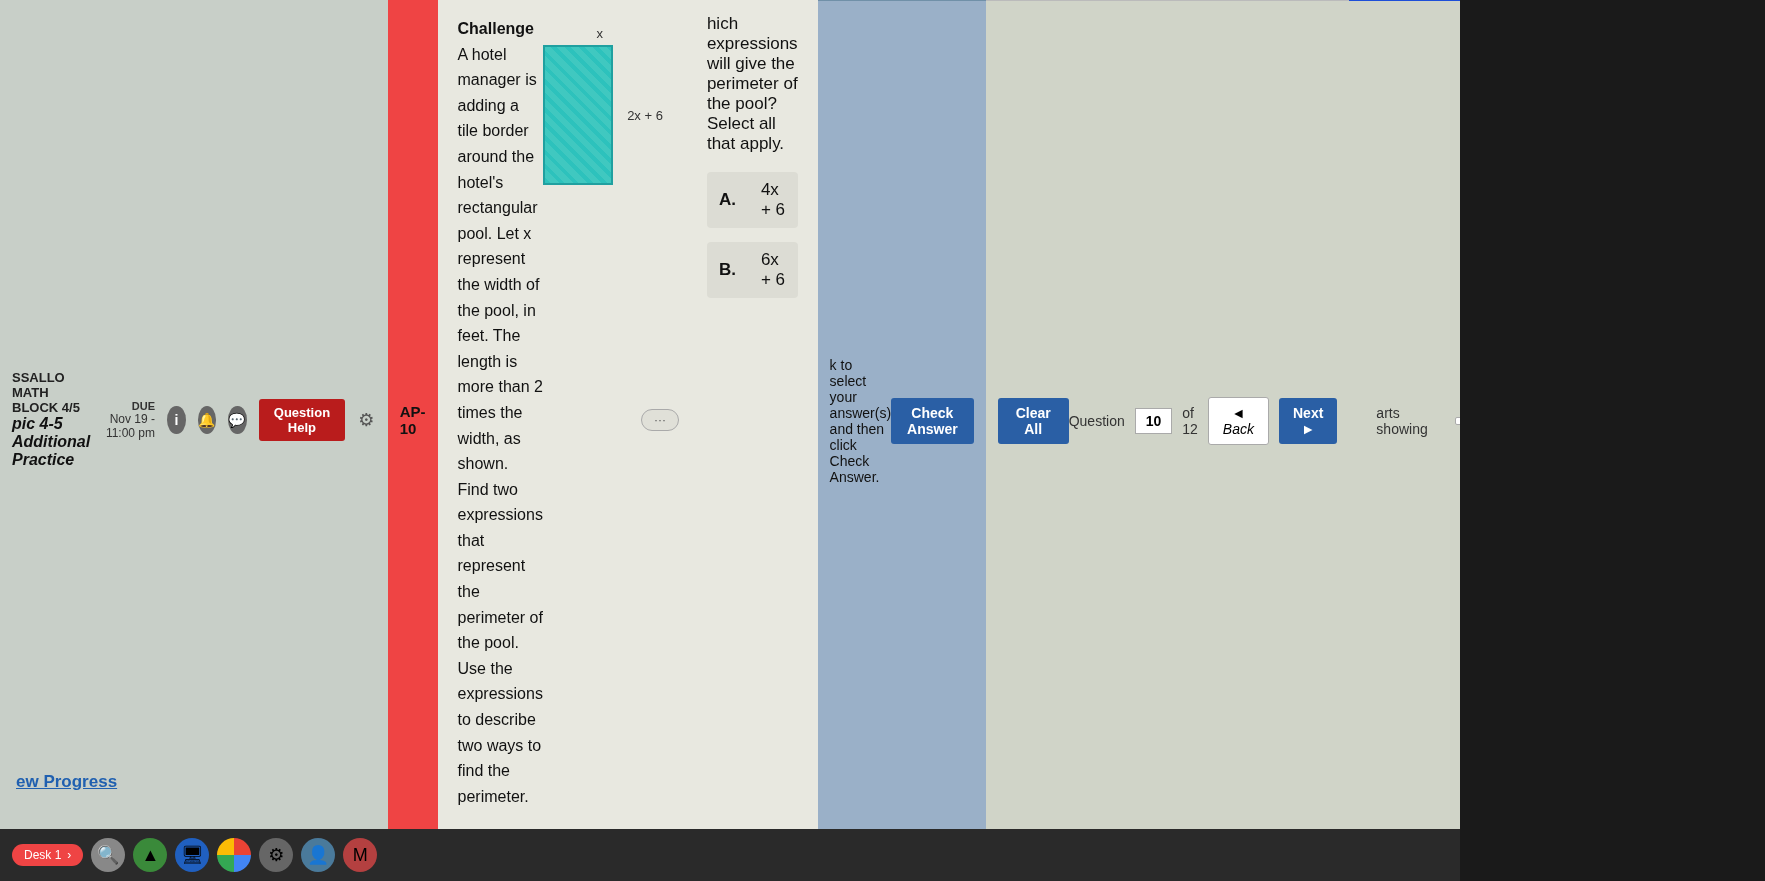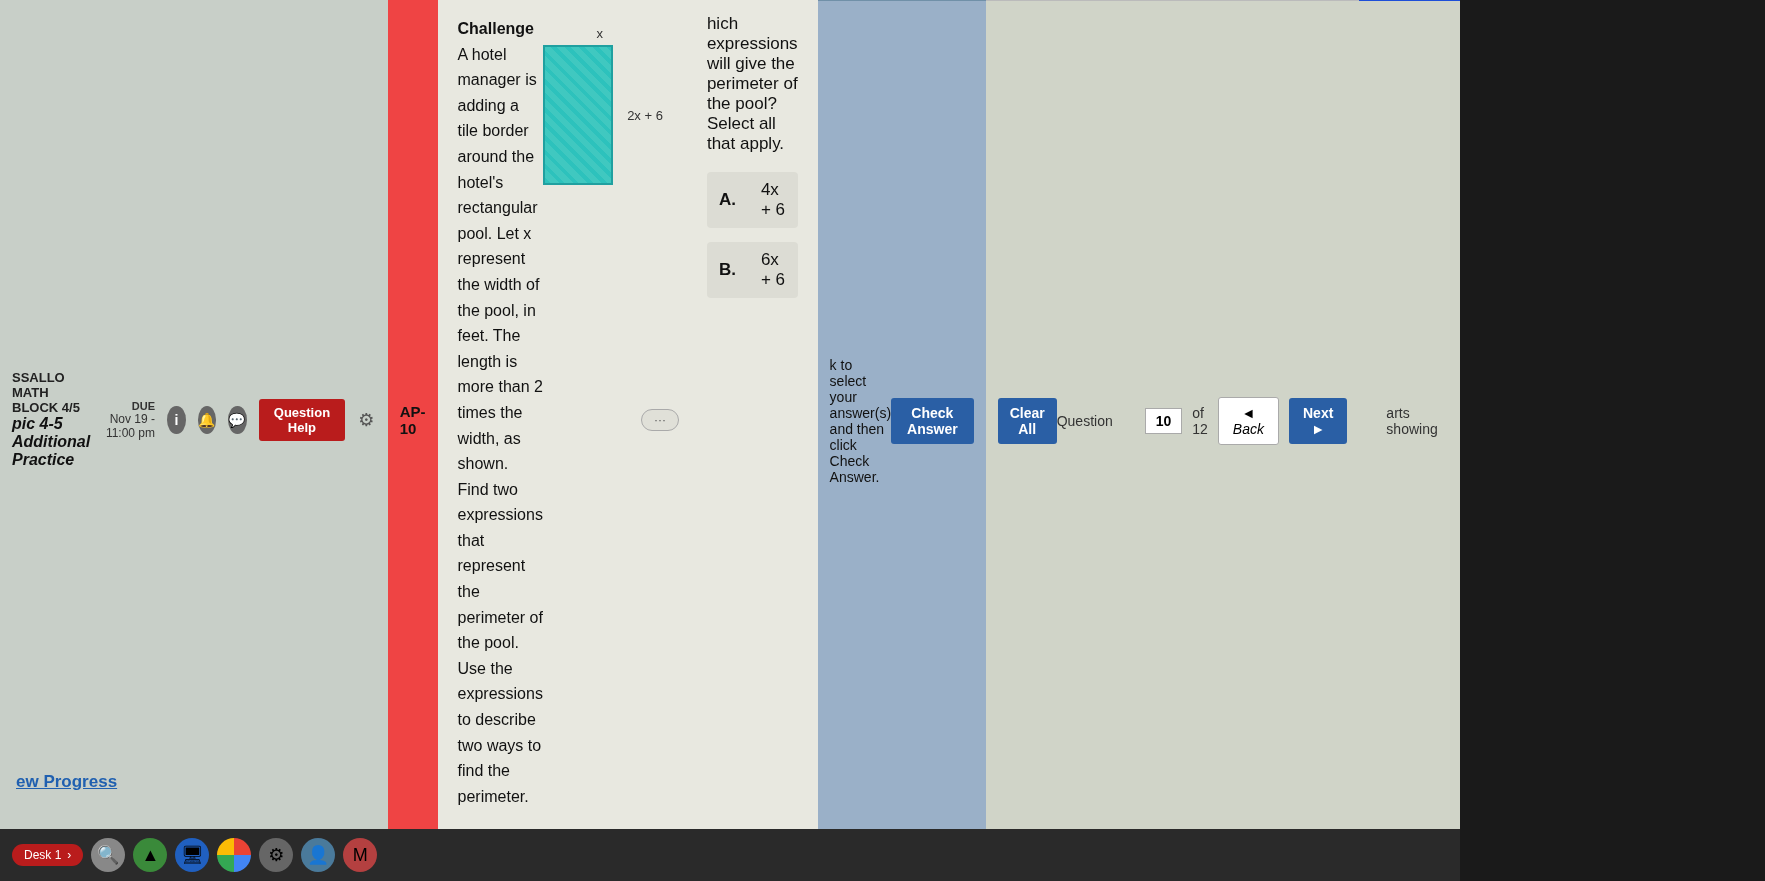--- a/index.html
+++ b/index.html
@@ -252,21 +252,21 @@
       display: flex;
       align-items: center;
       justify-content: space-between;
       border-top: 1px solid #bbb;
     }
 
     .clear-all-btn {
       background: #2a5fa5;
       color: white;
       border: none;
-      padding: 7px 12px;
+      padding: 7px 18px;
       font-size: 14px;
       border-radius: 3px;
       cursor: pointer;
       font-weight: bold;
     }
 
     .pagination-area {
       display: flex;
       align-items: center;
       gap: 10px;
@@ -276,21 +276,20 @@
       font-size: 14px;
       color: #333;
     }
 
     .page-number-box {
       background: white;
       border: 1px solid #aaa;
       padding: 4px 10px;
       font-size: 14px;
       font-weight: bold;
-      margin-left: 22px;
     }
 
     .back-btn {
       background: white;
       border: 1px solid #aaa;
       padding: 7px 14px;
       font-size: 14px;
       cursor: pointer;
       border-radius: 3px;
       display: flex;
@@ -363,21 +362,21 @@
       width: 100%;
       height: 52px;
       background: #2a2a2a;
       display: flex;
       align-items: center;
       gap: 8px;
       padding: 0 12px;
     }
 
     .taskbar-item {
-      background: #b91c1c;
+      background: #ef4444;
       border-radius: 20px;
       padding: 4px 12px;
       display: flex;
       align-items: flex-start;
       gap: 6px;
       color: white;
       font-size: 12px;
       cursor: pointer;
     }
 

